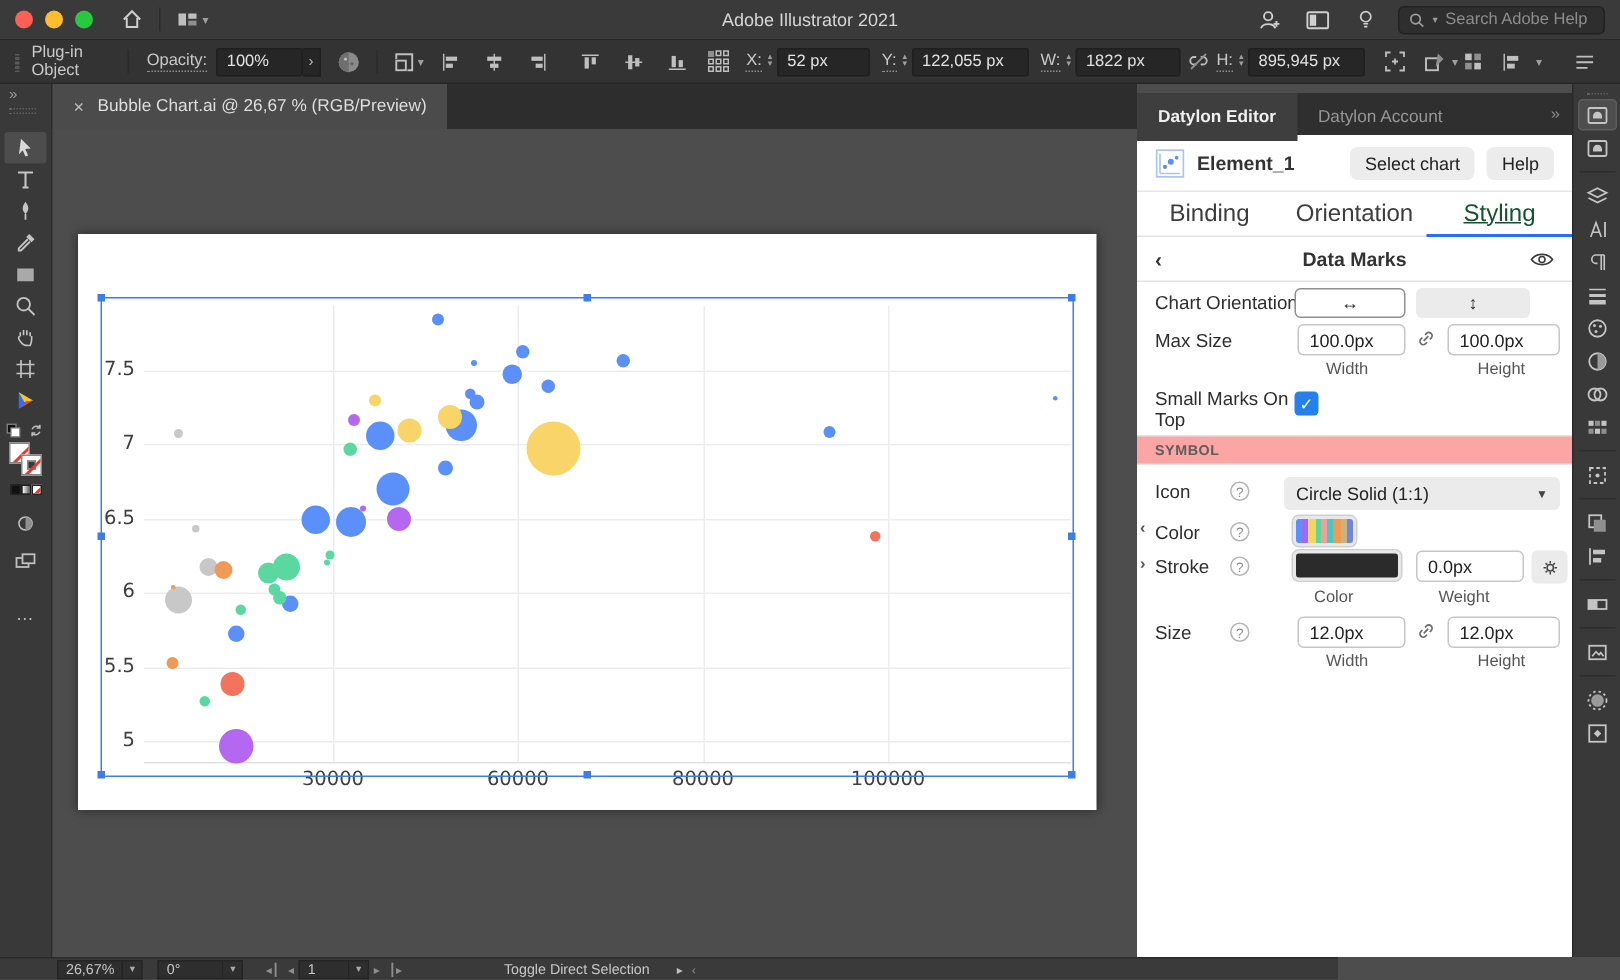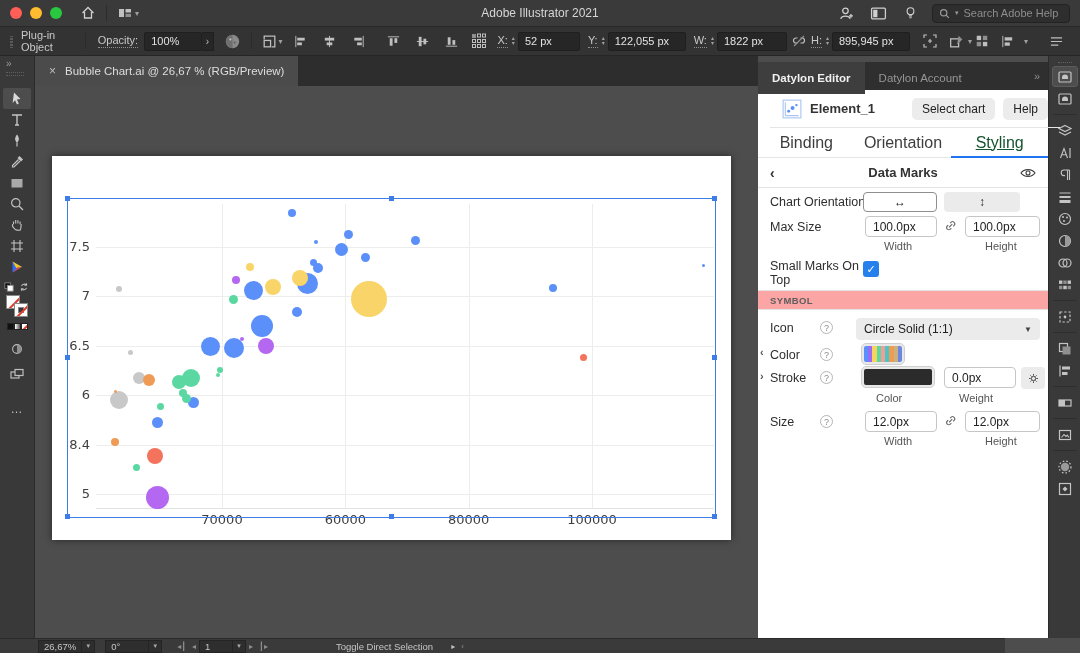--- a/index.html
+++ b/index.html
@@ -75,21 +75,21 @@
   .dockicon { width:26px; height:21px; display:flex; align-items:center; justify-content:center; color:#bfbfbf; }
   .dockicon.active { background:#4d4d4d; border:1px solid #5c5c5c; border-radius:3px; }
   .dock .div { width:24px; height:1px; background:#2e2e2e; margin:4px 0; }
 
   
   .panel { position:absolute; left:758px; top:62px; width:290px; height:576px; background:#fff; font-size:13px; color:#333; }
   .panel-tabs { position:absolute; left:0; top:0; width:290px; height:28px; background:#2f2f2f; display:flex; align-items:stretch; }
   .ptab { display:flex; align-items:center; padding:16px 14px; font-size:11.5px; color:#969696; }
   .ptab.active { background:#3e3e3e; color:#f0f0f0; font-weight:bold; }
   .ptab-more { margin-left:auto; color:#8d8d8d; padding:0 8px; display:flex; align-items:center; font-size:11px; }
-  .el-row { position:absolute; left:12px; top:28px; width:290px; height:38px; border-bottom:1px solid #e6e6e6;
+  .el-row { position:absolute; left:0; top:28px; width:290px; height:38px; border-bottom:1px solid #e6e6e6;
             display:flex; align-items:center; padding:0 12px; gap:8px; }
   .el-name { font-weight:bold; font-size:13px; }
   .pbtn { margin-left:auto; background:#ececec; border-radius:5px; font-size:12px; padding:4px 10px; color:#222; }
   .pbtn + .pbtn { margin-left:0; }
   .subtabs { position:absolute; left:0; top:66px; width:290px; height:30px; display:flex; border-bottom:1px solid #e4e4e4; }
   .subtab { flex:1; display:flex; align-items:center; justify-content:center; font-size:16px; color:#3d3d3d; position:relative; }
   .subtab.active { color:#14532d;text-decoration:underline; }
   .subtab.active::after { content:""; position:absolute; left:0; right:0; bottom:-1px; height:2px; background:#2074f2; }
   .dm-row { position:absolute; left:0; top:96px; width:290px; height:30px; border-bottom:1px solid #e4e4e4;
             display:flex; align-items:center; padding:0 12px; }
@@ -114,21 +114,21 @@
               display:flex; align-items:center; padding:0 8px; }
   .dropdown .dd-arrow { margin-left:auto; font-size:8px; color:#444; }
   .swatch-multi { position:absolute; width:42px; height:20px; border-radius:4px; border:2px solid #e8e8e8; outline:1px solid #cfcfcf;
     background:linear-gradient(90deg,#5b8ff9 0 4px,#9a6bf5 4px 8px,#f8d35e 8px 13px,#5bd8a2 13px 17px,#f49b9b 17px 21px,#49c7c7 21px 25px,#ef9b56 25px 30px,#c9b27e 30px 34px,#6e86e0 34px 38px); }
   .swatch-dark { position:absolute; width:72px; height:20px; border-radius:4px; background:#2b2b2b; border:2px solid #e8e8e8; outline:1px solid #cfcfcf; }
   .gearbtn { position:absolute; width:24px; height:22px; background:#ebebeb; border-radius:4px; display:flex; align-items:center; justify-content:center; }
   .linkicon { position:absolute; display:flex; }
   .edge-arrow { position:absolute; left:2px; font-size:11px; color:#555; font-weight:bold; }
 
   
-  .statusbar { position:absolute; left:0; top:638px; width:1005px; height:15px; background:#3a3a3a;
+  .statusbar { position:absolute; left:0; top:638px; width:892px; height:15px; background:#3a3a3a;
                border-top:1px solid #2a2a2a; display:flex; align-items:center; font-size:9.5px; color:#c6c6c6; padding-left:38px; }
   .sb-box { background:#2e2e2e; border:1px solid #242424; height:13px; display:flex; align-items:center; padding:0 5px; }
   .sb-chev { background:#2e2e2e; border:1px solid #242424; border-left:none; height:13px; width:13px;
              display:flex; align-items:center; justify-content:center; font-size:7px; color:#aaa; }
   .sb-nav { color:#8e8e8e; font-size:8px; margin:0 3px; }
   svg { display:block; }
 </style>
 </head>
 <body>
 
@@ -435,31 +435,31 @@
           <rect x="6" y="2.5" width="8" height="6" fill="#393939"></rect>
         </svg>
     </span>
     <span class="tool" style="margin-top:14px;color:#bfbfbf;font-size:12px;letter-spacing:1px">…</span>
   </div>
 
   <div class="canvas">
     <div class="artboard">
       <div id="chart">
           <div class="gridline" style="left: 169.993px; top: 48px; width: 1px; height: 304px;"></div>
-          <div class="tick" style="left: 139.993px; top: 356px; width: 60px; text-align: center;">70000</div>
+          <div class="tick" style="left: 139.993px; top: 356px; width: 60px; text-align: center;">30000</div>
           <div class="gridline" style="left: 293.334px; top: 48px; width: 1px; height: 304px;"></div>
           <div class="tick" style="left: 263.334px; top: 356px; width: 60px; text-align: center;">60000</div>
           <div class="gridline" style="left: 416.675px; top: 48px; width: 1px; height: 304px;"></div>
           <div class="tick" style="left: 386.675px; top: 356px; width: 60px; text-align: center;">80000</div>
           <div class="gridline" style="left: 540.016px; top: 48px; width: 1px; height: 304px;"></div>
           <div class="tick" style="left: 510.016px; top: 356px; width: 60px; text-align: center;">100000</div>
           <div class="gridline" style="left: 44px; top: 338.137px; width: 618px; height: 1px;"></div>
           <div class="tick" style="left: 10px; top: 330.137px; width: 28px; text-align: right;">5</div>
           <div class="gridline" style="left: 44px; top: 288.625px; width: 618px; height: 1px;"></div>
-          <div class="tick" style="left: 10px; top: 280.625px; width: 28px; text-align: right;">8.4</div>
+          <div class="tick" style="left: 10px; top: 280.625px; width: 28px; text-align: right;">5.5</div>
           <div class="gridline" style="left: 44px; top: 239.114px; width: 618px; height: 1px;"></div>
           <div class="tick" style="left: 10px; top: 231.114px; width: 28px; text-align: right;">6</div>
           <div class="gridline" style="left: 44px; top: 189.603px; width: 618px; height: 1px;"></div>
           <div class="tick" style="left: 10px; top: 181.603px; width: 28px; text-align: right;">6.5</div>
           <div class="gridline" style="left: 44px; top: 140.091px; width: 618px; height: 1px;"></div>
           <div class="tick" style="left: 10px; top: 132.091px; width: 28px; text-align: right;">7</div>
           <div class="gridline" style="left: 44px; top: 90.5798px; width: 618px; height: 1px;"></div>
           <div class="tick" style="left: 10px; top: 82.5798px; width: 28px; text-align: right;">7.5</div>
           <div class="axisline" style="left: 44px; top: 352px; width: 618px; height: 1px;"></div>
           <div class="bubble" style="left: 298.769px; top: 125.062px; width: 36px; height: 36px; background: rgb(248, 212, 105);"></div>

